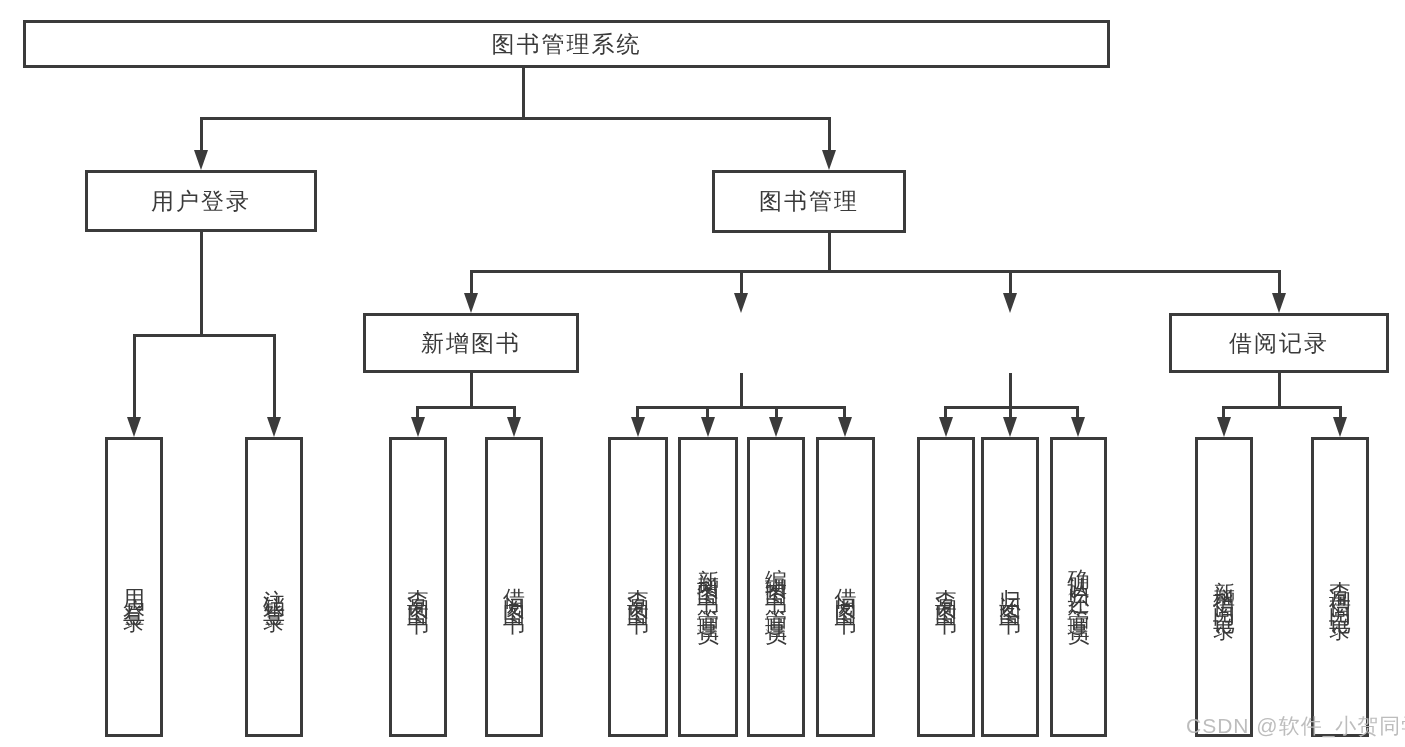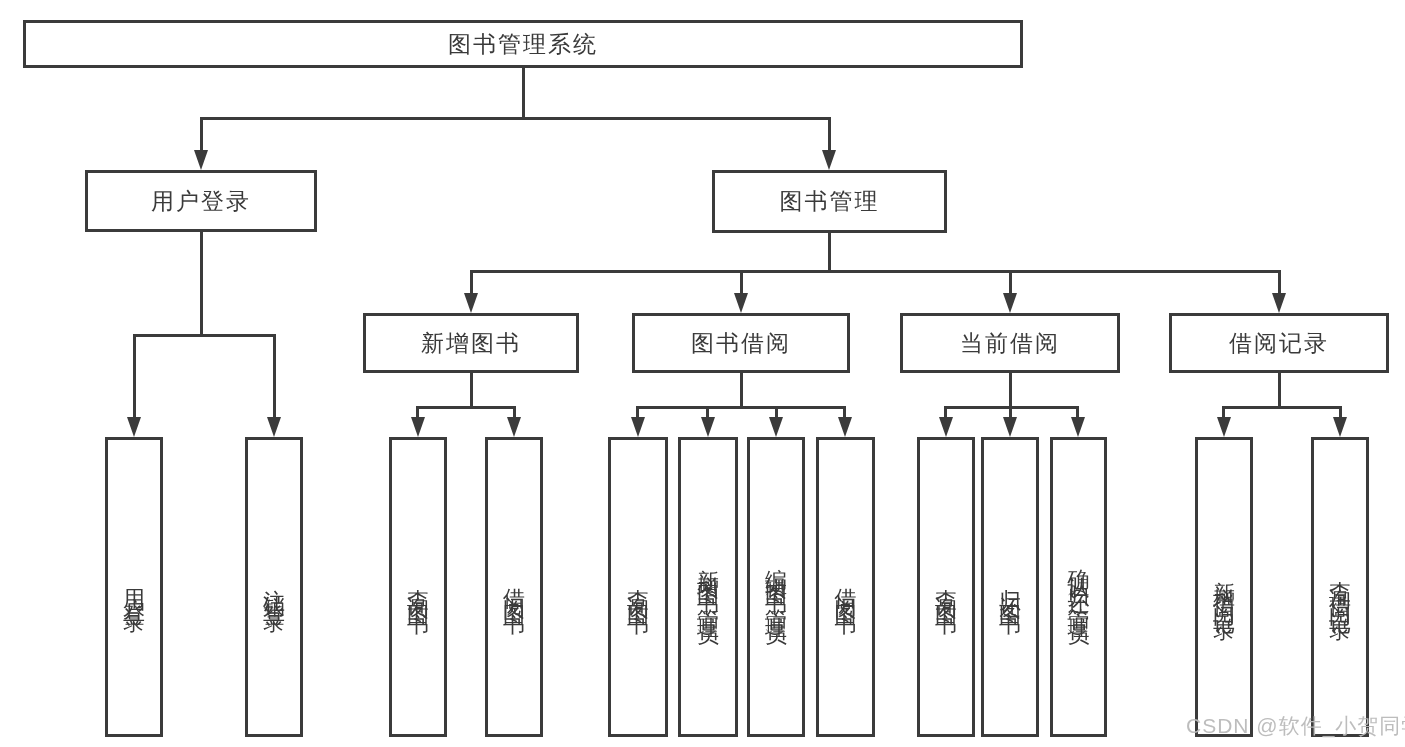--- a/index.html
+++ b/index.html
@@ -26,35 +26,35 @@
   .watermark{
     position:absolute;left:1186px;top:712px;z-index:10;
     font-size:21px;color:rgba(185,185,185,0.95);letter-spacing:1px;white-space:nowrap;
   }
 </style>
 </head>
 <body>
 
 <div id="canvas">
 
-  <div class="box" style="left:23px;top:20px;width:1000px;height:48px;justify-content:center;">
+  <div class="box" style="left:23px;top:20px;width:1087px;height:48px;justify-content:center;">
     <span class="hlabel">图书管理系统</span>
   </div>
 
   <div class="vline" style="left:522px;top:68px;height:50px;"></div>
   <div class="hline" style="left:200px;top:117px;width:631px;"></div>
   <div class="vline" style="left:200px;top:117px;height:40px;"></div>
   <div class="arrow" style="left:194px;top:150px;"></div>
   <div class="vline" style="left:828px;top:117px;height:40px;"></div>
   <div class="arrow" style="left:822px;top:150px;"></div>
 
   <div class="box" style="left:85px;top:170px;width:232px;height:62px;">
     <span class="hlabel">用户登录</span>
   </div>
-  <div class="box" style="left:712px;top:170px;width:235px;height:63px;">
+  <div class="box" style="left:712px;top:170px;width:194px;height:63px;">
     <span class="hlabel">图书管理</span>
   </div>
 
   <div class="vline" style="left:200px;top:232px;height:103px;"></div>
   <div class="hline" style="left:133px;top:334px;width:143px;"></div>
   <div class="vline" style="left:133px;top:334px;height:88px;"></div>
   <div class="arrow" style="left:127px;top:417px;"></div>
   <div class="vline" style="left:273px;top:334px;height:88px;"></div>
   <div class="arrow" style="left:267px;top:417px;"></div>
 
@@ -64,26 +64,20 @@
   <div class="arrow" style="left:464px;top:293px;"></div>
   <div class="vline" style="left:740px;top:270px;height:29px;"></div>
   <div class="arrow" style="left:734px;top:293px;"></div>
   <div class="vline" style="left:1009px;top:270px;height:29px;"></div>
   <div class="arrow" style="left:1003px;top:293px;"></div>
   <div class="vline" style="left:1278px;top:270px;height:29px;"></div>
   <div class="arrow" style="left:1272px;top:293px;"></div>
 
   <div class="box" style="left:363px;top:313px;width:216px;height:60px;">
     <span class="hlabel">新增图书</span>
-  </div>
-  <div class="box" style="left:632px;top:313px;width:218px;height:60px;">
-    <span class="hlabel">图书借阅</span>
-  </div>
-  <div class="box" style="left:900px;top:313px;width:220px;height:60px;">
-    <span class="hlabel">当前借阅</span>
   </div>
   <div class="box" style="left:1169px;top:313px;width:220px;height:60px;">
     <span class="hlabel">借阅记录</span>
   </div>
 
   <div class="vline" style="left:470px;top:373px;height:35px;"></div>
   <div class="hline" style="left:416px;top:406px;width:100px;"></div>
   <div class="vline" style="left:416px;top:406px;height:17px;"></div>
   <div class="arrow" style="left:411px;top:417px;"></div>
   <div class="vline" style="left:513px;top:406px;height:17px;"></div>

